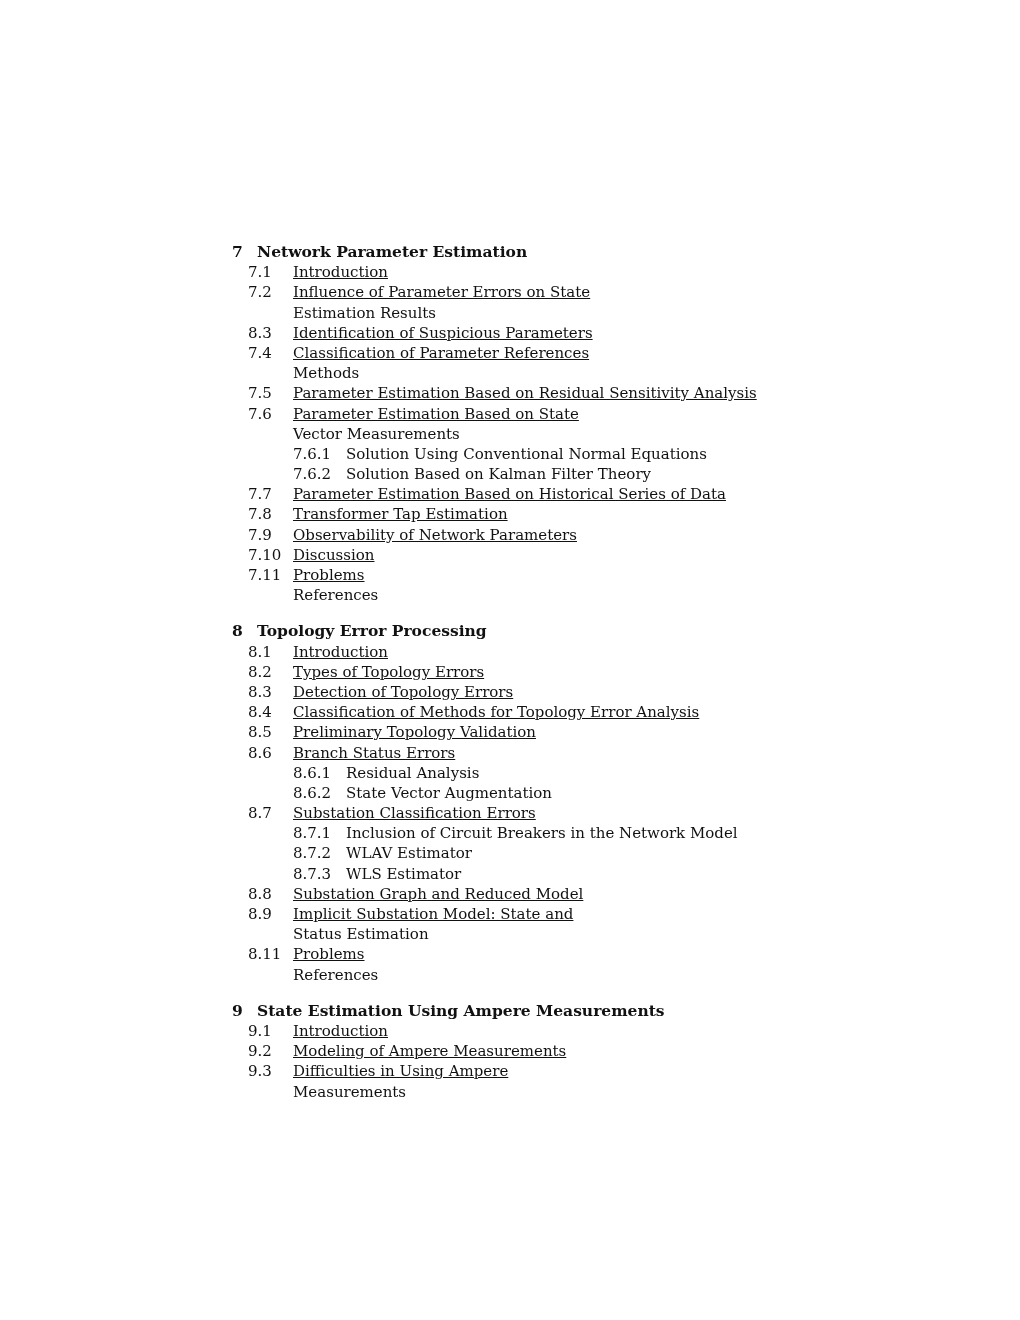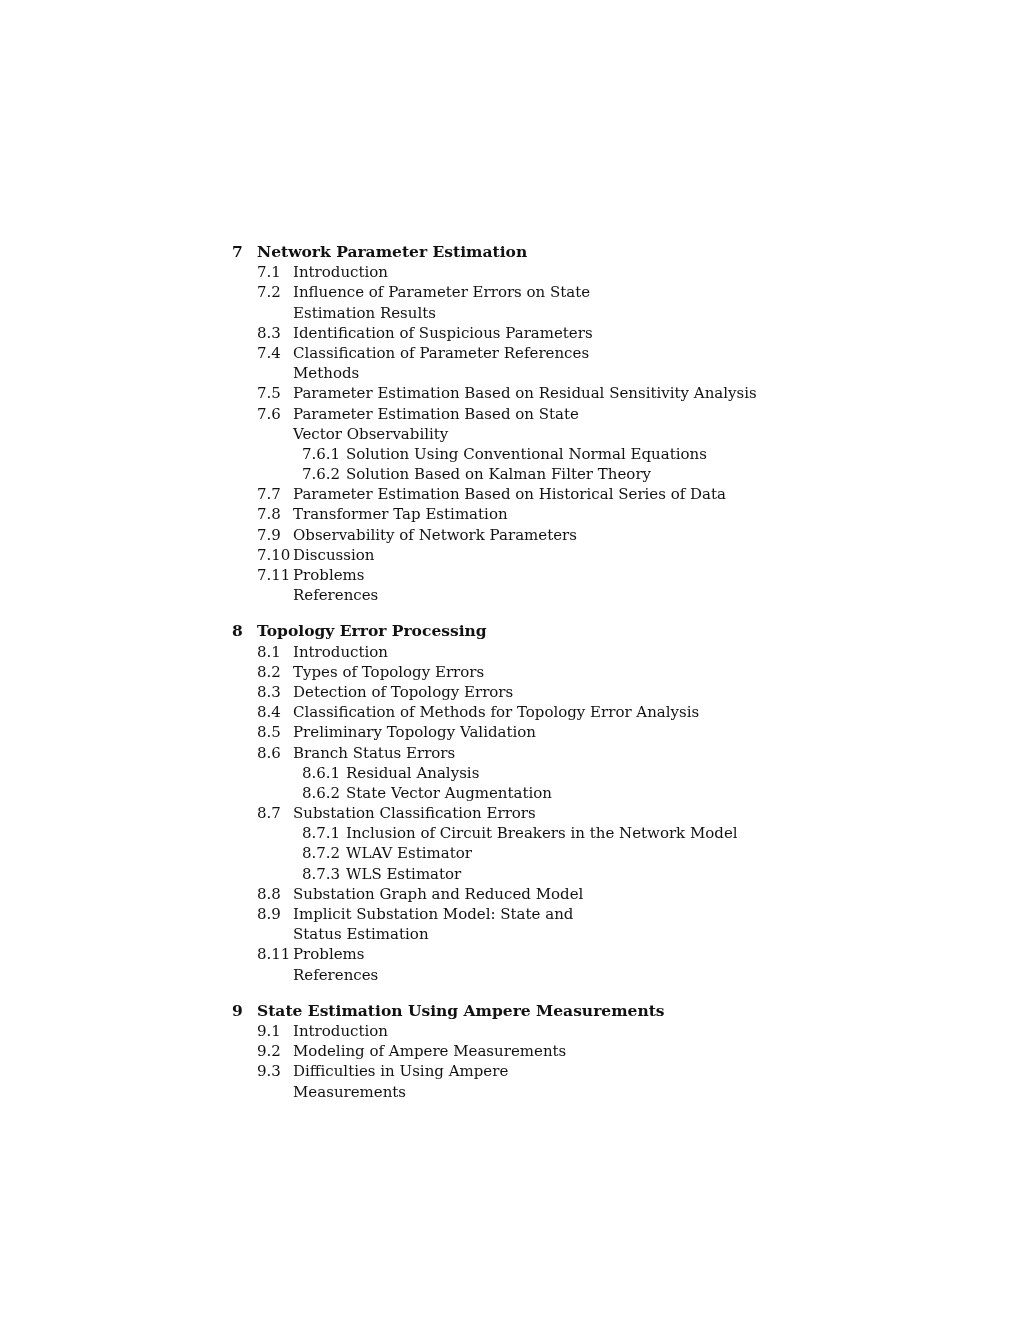--- a/index.html
+++ b/index.html
@@ -4,23 +4,23 @@
   <style>
     html, body { margin: 0; padding: 0; background: #ffffff; }
     body { width: 1020px; height: 1320px; position: relative; overflow: hidden;
            font-family: "DejaVu Serif", "Liberation Serif", serif; color: #111; }
     .toc { position: absolute; left: 232px; top: 242px; width: 560px; }
     .chapter { margin-bottom: 16px; }
     .row { position: relative; height: 20.2px; line-height: 20.2px; font-size: 15px; white-space: nowrap; }
     .ch-head { font-weight: bold; font-size: 15.5px; }
     .ch-num { position: absolute; left: 0; }
     .ch-title { position: absolute; left: 25px; }
-    .sec-num { position: absolute; left: 25px; }
-    .sec-title { position: absolute; left: 61px; }
-    .sub-num { position: absolute; left: 61px; margin-left: 9px; }
+    .sec-num { position: absolute; left: 16px; }
+    .sec-title { position: absolute; left: 61px; text-decoration: underline; }
+    .sub-num { position: absolute; left: 61px; }
     .sub-title { position: absolute; left: 114px; }
     .cont { position: absolute; left: 61px; text-align: center; }
   </style>
 </head>
 <body>
 
 <div class="toc" id="toc">
     <div class="chapter">
       <div class="row ch-head">
         <span class="ch-num">7</span>
@@ -50,21 +50,21 @@
       </div>
       <div class="row">
         <span class="sec-num">7.5</span>
         <span class="sec-title">Parameter Estimation Based on Residual Sensitivity Analysis</span>
       </div>
       <div class="row">
         <span class="sec-num">7.6</span>
         <span class="sec-title">Parameter Estimation Based on State</span>
       </div>
       <div class="row">
-        <span class="cont">Vector Observability</span>
+        <span class="cont">Vector Measurements</span>
       </div>
       <div class="row">
         <span class="sub-num">7.6.1</span>
         <span class="sub-title">Solution Using Conventional Normal Equations</span>
       </div>
       <div class="row">
         <span class="sub-num">7.6.2</span>
         <span class="sub-title">Solution Based on Kalman Filter Theory</span>
       </div>
       <div class="row">

